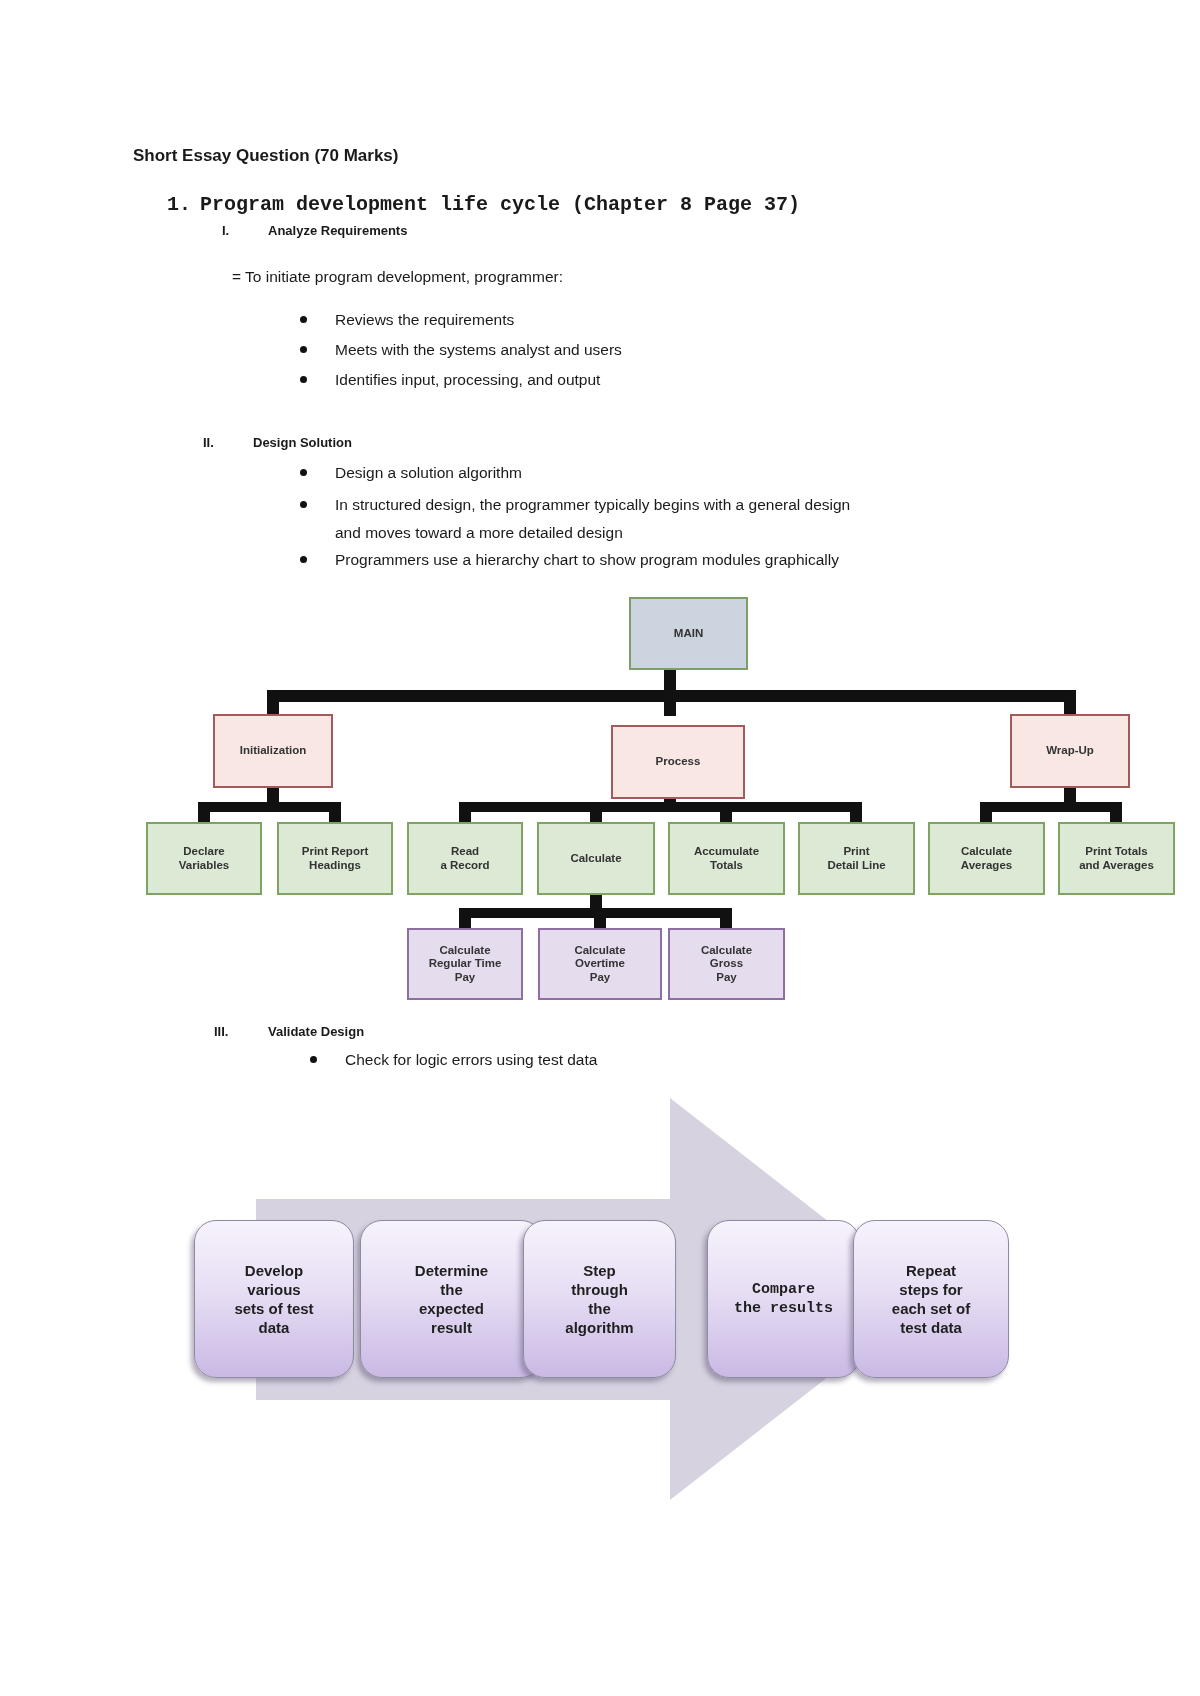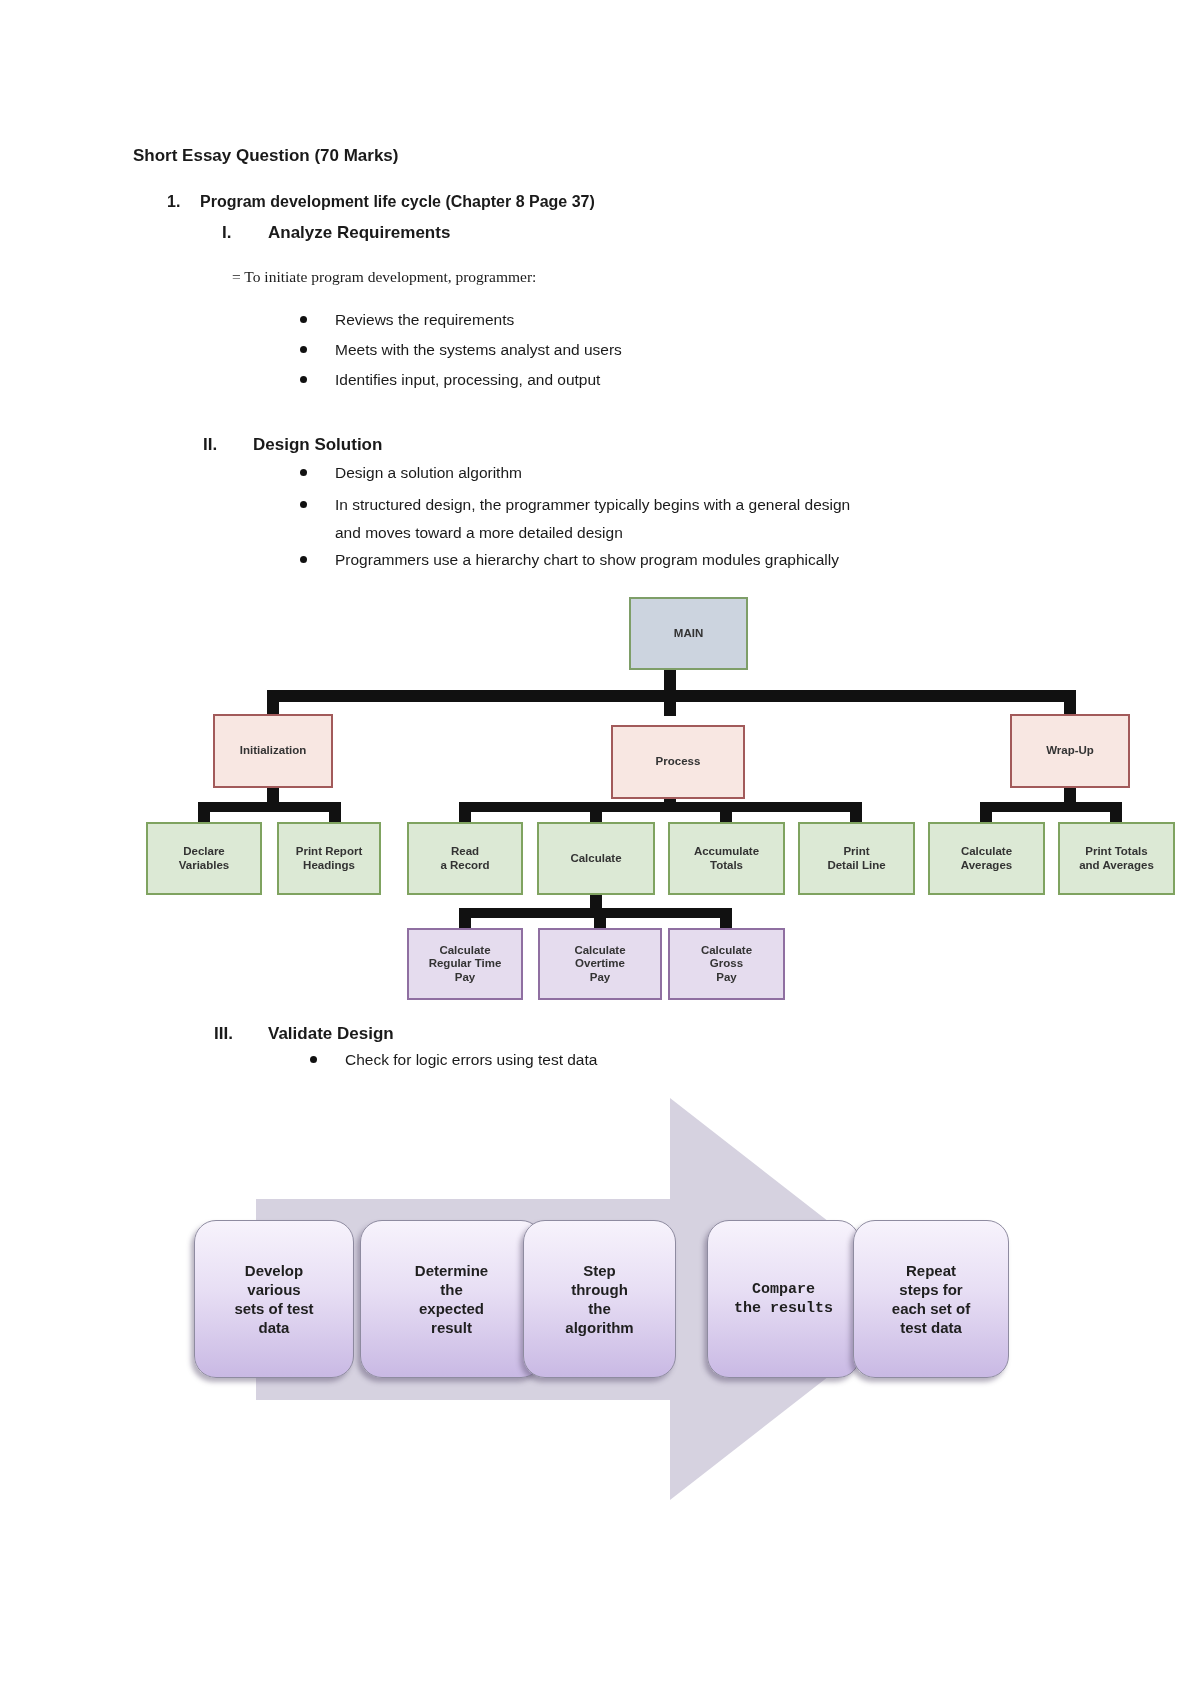--- a/index.html
+++ b/index.html
@@ -1,24 +1,24 @@
 <!DOCTYPE html>
 <html><head>
 <meta charset="utf-8">
 <style>
   html,body{margin:0;padding:0;background:#ffffff;}
   .page{position:relative;width:1200px;height:1696px;background:#ffffff;overflow:hidden;
         font-family:"Liberation Sans",sans-serif;color:#1a1a1a;}
   .abs{position:absolute;}
   .doc-title{font-size:17px;font-weight:700;}
-  .num-item{font-size:16px;font-weight:700;}
+  .num-item{font-size:20px;font-weight:700;font-family:Liberation Mono, monospace;}
   .num-item .no{display:inline-block;width:33px;}
-  .sec-head{font-size:17px;font-weight:700;}
+  .sec-head{font-size:13px;font-weight:700;}
   .sec-head .rn{display:inline-block;}
-  .intro{font-size:15.5px;font-family:Liberation Serif, serif;}
+  .intro{font-size:15.5px;}
   .bullet-row{display:flex;align-items:flex-start;}
   .bullet-dot{width:7px;height:7px;border-radius:50%;background:#111;margin-top:10px;flex:0 0 auto;}
   .bullet-text{margin-left:28px;font-size:15.5px;line-height:28px;white-space:pre-line;}
 
   
   .hc-box{box-sizing:border-box;display:flex;align-items:center;justify-content:center;
           text-align:center;font-size:11.5px;font-weight:700;color:#333;line-height:13.5px;
           white-space:pre-line;z-index:2;}
   .hc-root{background:#ccd4df;border:2px solid #7e9e68;margin-left:18px;}
   .hc-branch{background:#f8e7e2;border:2px solid #a25a5a;}
@@ -113,21 +113,21 @@
   <div class="abs conn" style="left:720px;top:918px;width:12px;height:12px;"></div>
 
   <div class="abs hc-box hc-root" style="left:611px;top:597px;width:119px;height:73px;">MAIN</div>
 
   <div class="abs hc-box hc-branch" style="left:213px;top:714px;width:120px;height:74px;">Initialization</div>
   <div class="abs hc-box hc-branch" style="left:611px;top:725px;width:134px;height:74px;">Process</div>
   <div class="abs hc-box hc-branch" style="left:1010px;top:714px;width:120px;height:74px;">Wrap-Up</div>
 
   <div class="abs hc-box hc-leaf" style="left:146px;top:822px;width:116px;height:73px;">Declare
 Variables</div>
-  <div class="abs hc-box hc-leaf" style="left:277px;top:822px;width:104px;height:73px;">Print Report
+  <div class="abs hc-box hc-leaf" style="left:277px;top:822px;width:116px;height:73px;">Print Report
 Headings</div>
   <div class="abs hc-box hc-leaf" style="left:407px;top:822px;width:116px;height:73px;">Read
 a Record</div>
   <div class="abs hc-box hc-leaf" style="left:537px;top:822px;width:118px;height:73px;">Calculate</div>
   <div class="abs hc-box hc-leaf" style="left:668px;top:822px;width:117px;height:73px;">Accumulate
 Totals</div>
   <div class="abs hc-box hc-leaf" style="left:798px;top:822px;width:117px;height:73px;">Print
 Detail Line</div>
   <div class="abs hc-box hc-leaf" style="left:928px;top:822px;width:117px;height:73px;">Calculate
 Averages</div>

